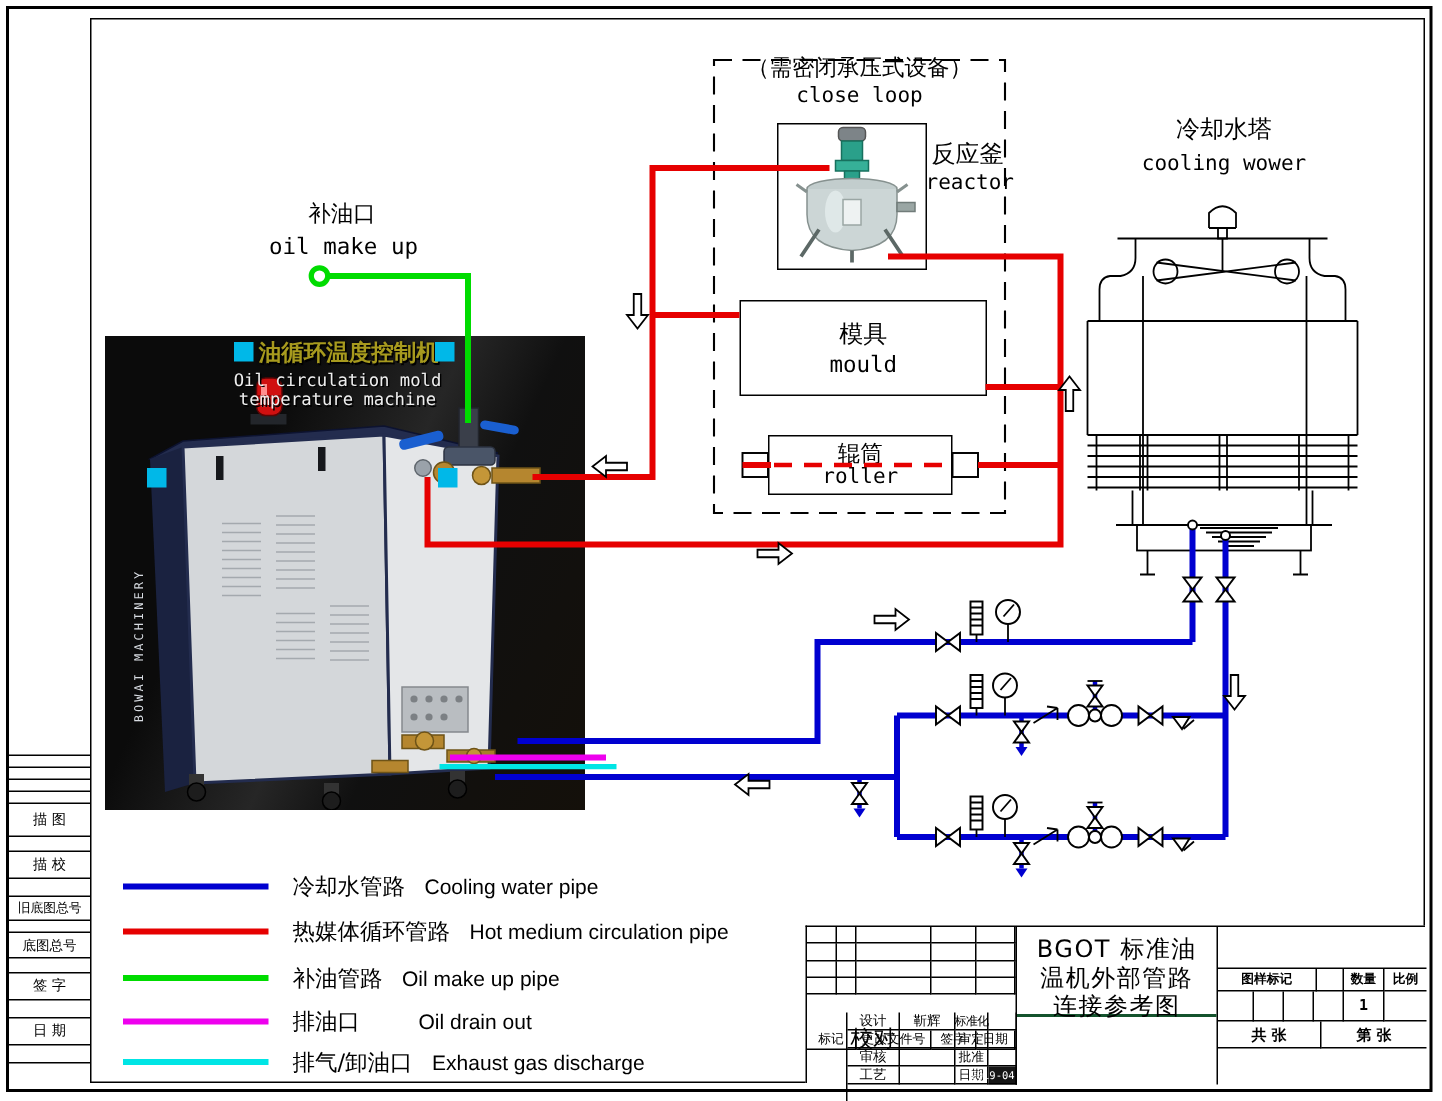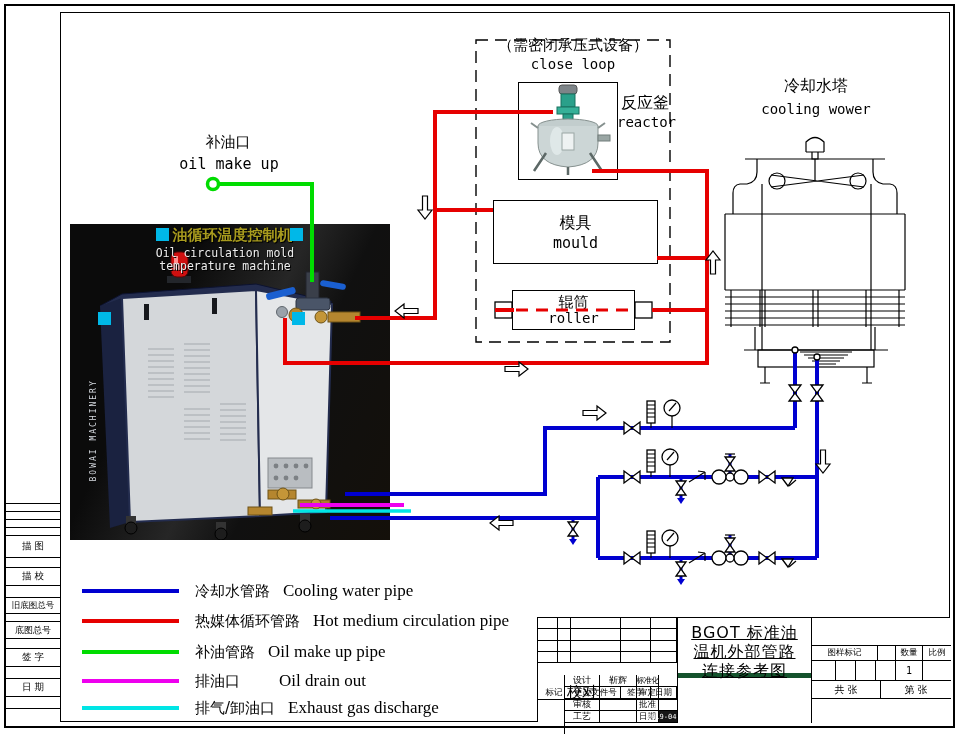--- a/index.html
+++ b/index.html
@@ -37,21 +37,21 @@
   .ov-cn{position:absolute;left:55px;top:2px;width:215px;text-align:center;font-size:15px;font-weight:bold;
          color:#a79a1e;text-shadow:0 0 2px #000,1px 1px 0 #000;z-index:3;}
   .ov-en{position:absolute;text-align:center;font-family:"DejaVu Sans Mono",monospace;font-size:11.5px;
          color:#eee;text-shadow:1px 1px 0 #000;z-index:3;}
   .brand{position:absolute;left:-52px;top:178px;width:150px;font-size:8px;letter-spacing:2px;color:#d8dce2;
          transform:rotate(-90deg);z-index:3;font-family:"DejaVu Sans Mono",monospace;}
   
   .legend-row{position:absolute;left:0;height:18px;display:flex;align-items:center;}
   .sw{width:97px;height:4px;margin-right:16px;}
   .legend-cn{font-size:15px;margin-right:13px;white-space:pre;}
-  .legend-en{font-family:Liberation Serif, serif;font-size:17px;white-space:pre;}
+  .legend-en{font-family:Liberation Sans, sans-serif;font-size:14px;white-space:pre;}
   
   .sidebar{left:6px;top:503px;width:54px;z-index:5;border-top:1px solid #000;box-sizing:border-box;}
   .sb-row{border-bottom:1px solid #000;box-sizing:border-box;font-size:9.5px;display:flex;
           align-items:center;justify-content:center;white-space:nowrap;overflow:hidden;}
   
   .tb{left:537px;top:617px;width:413px;height:105px;border-left:1.5px solid #000;border-top:1.5px solid #000;
       box-sizing:border-box;z-index:5;background:#fff;}
   .tb *{box-sizing:border-box;}
   .cell{border-right:1px solid #000;border-bottom:1px solid #000;font-size:8.5px;display:flex;
         align-items:center;justify-content:center;white-space:nowrap;overflow:visible;}
@@ -394,28 +394,28 @@
       <div class="cell"></div>
       <div class="cell" style="font-size:8.5px;">批准</div>
       <div class="cell"></div>
       <div class="cell" style="font-size:9px;">工艺</div>
       <div class="cell"></div>
       <div class="cell" style="font-size:8.5px;">日期</div>
       <div class="cell datecell">2019-04-12</div>
     </div>
 
     <div class="abs" style="left:139px;top:0;width:135px;height:105px;border-left:1px solid #000;border-right:1px solid #000;">
-      <div class="tb-title" style="border-bottom:5px solid #14532d;height:60px;text-decoration:underline;">
+      <div class="tb-title" style="border-bottom:2px solid #14532d;height:60px;">
         <div>BGOT 标准油</div>
         <div>温机外部管路</div>
         <div>连接参考图</div>
       </div>
     </div>
 
-    <div class="abs" style="left:274px;top:0;width:139px;height:105px;">
+    <div class="abs" style="left:274px;top:0;width:139px;height:105px;font-weight:bold;">
       <div style="height:28px;border-bottom:1px solid #000;"></div>
       <div style="height:15px;display:grid;grid-template-columns:66px 18px 27px 28px;">
         <div class="cell">图样标记</div>
         <div class="cell"></div>
         <div class="cell">数量</div>
         <div class="cell" style="border-right:none;">比例</div>
       </div>
       <div style="height:20px;display:grid;grid-template-columns:24px 20px 20px 20px 27px 28px;">
         <div class="cell"></div>
         <div class="cell"></div>

